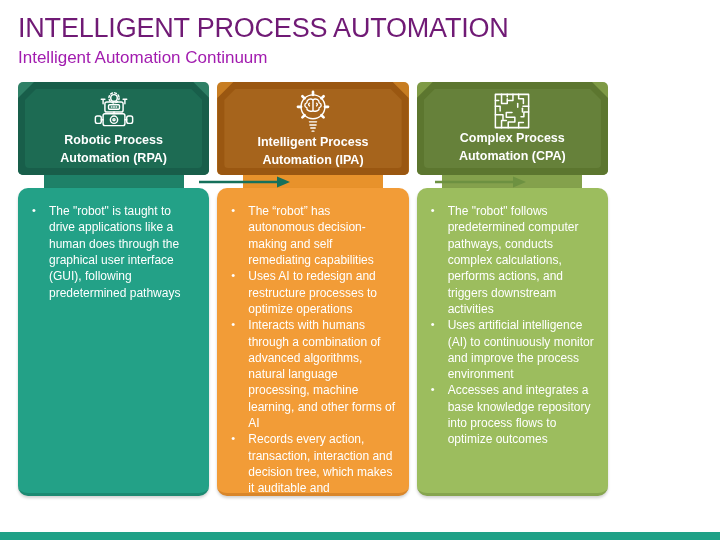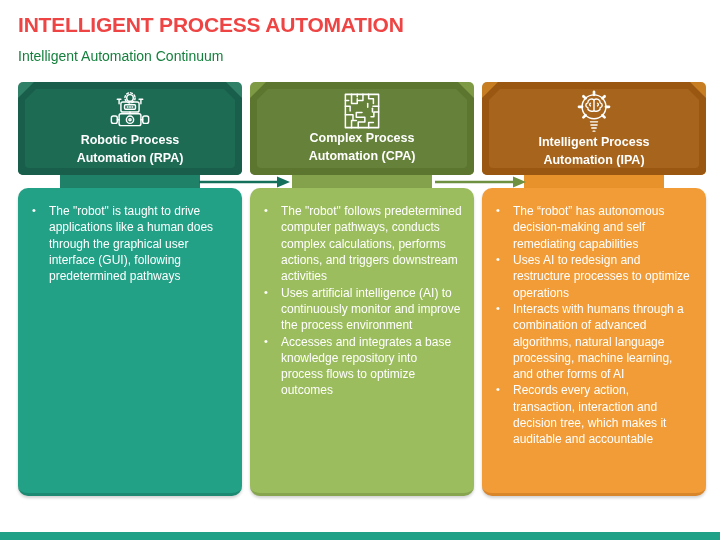--- a/index.html
+++ b/index.html
@@ -7,30 +7,30 @@
   body {
     font-family: "Liberation Sans", sans-serif;
     background: #ffffff;
     position: relative;
     overflow: hidden;
   }
   .slide { position: absolute; inset: 0; }
 
   .slide-title {
     position: absolute; left: 18px; top: 13px;
-    font-size: 21px; font-weight: 700; color: #ef4444;
+    font-size: 27px; font-weight: 400; color: #701a75;
     letter-spacing: -0.2px;
   }
   .slide-subtitle {
     position: absolute; left: 18px; top: 48px;
-    font-size: 14px; font-weight: 400; color: #15803d;
+    font-size: 17px; font-weight: 400; color: #a21caf;
   }
 
   .columns {
-    position: absolute; left: 18px; top: 82px; width: 688px;
+    position: absolute; left: 18px; top: 82px; width: 590px;
     display: flex; gap: 8px;
   }
   .column { width: 224px; display: flex; flex-direction: column; }
 
   
   .header { position: relative; height: 93px; }
   .h-highlight {
     position: absolute; inset: 0;
     background: var(--header-highlight);
     border-radius: 5px;
@@ -118,20 +118,57 @@
               <path d="M36 30.5h2"></path>
             </svg>
           </div>
           <h2 class="header-title">Robotic Process Automation (RPA)</h2>
         </div>
       </div>
       <div class="neck"></div>
       <div class="body-box">
         <ul class="bullet-list">
           <li>The "robot" is taught to drive applications like a human does through the graphical user interface (GUI), following predetermined pathways</li>
+        </ul>
+      </div>
+    </section>
+
+    <section class="column" style="--header-outer: #9A5711; --header-highlight: #C77D22; --header-inner: #A6641C; --neck: #E8922B; --body: #F29C37; --body-edge: #D9862A;">
+      <div class="header">
+        <div class="h-highlight"></div>
+        <div class="h-outer"></div>
+        <div class="h-inner">
+          <div class="hdr-icon">
+            <svg width="44" height="46" viewBox="0 0 48 52">
+              <g stroke-width="3">
+                <path d="M37.5 19H41"></path>
+                <path d="M33.5 28.5l2.5 2.5"></path>
+                <path d="M14.5 28.5L12 31"></path>
+                <path d="M10.5 19H7"></path>
+                <path d="M14.5 9.5L12 7"></path>
+                <path d="M24 5.5V2"></path>
+                <path d="M33.5 9.5L36 7"></path>
+              </g>
+              <circle cx="24" cy="19" r="13.5"></circle>
+              <path d="M24 11c-3-2-7 0-7 3.5c-3 .5-3 5 0 5.5c-.5 3 3 5 7 3.5c4 1.5 7.5-.5 7-3.5c3-.5 3-5 0-5.5c0-3.5-4-5.5-7-3.5z"></path>
+              <path d="M24 11.5v12"></path>
+              <path d="M20 15c-1.2.8-1.2 2.2 0 3M28 15c1.2.8 1.2 2.2 0 3"></path>
+              <path d="M20 36h8M20.5 39.5h7M21.5 43h5M23 46.5h2"></path>
+            </svg>
+          </div>
+          <h2 class="header-title">Intelligent Process Automation (IPA)</h2>
+        </div>
+      </div>
+      <div class="neck"></div>
+      <div class="body-box">
+        <ul class="bullet-list">
+          <li>The “robot” has autonomous decision-making and self remediating capabilities</li>
+          <li>Uses AI to redesign and restructure processes to optimize operations</li>
+          <li>Interacts with humans through a combination of advanced algorithms, natural language processing, machine learning, and other forms of AI</li>
+          <li>Records every action, transaction, interaction and decision tree, which makes it auditable and accountable</li>
         </ul>
       </div>
     </section>
 
     <section class="column" style="--header-outer: #5C762F; --header-highlight: #7E9A45; --header-inner: #66813A; --neck: #84A14C; --body: #9CBD5E; --body-edge: #86A54E;">
       <div class="header">
         <div class="h-highlight"></div>
         <div class="h-outer"></div>
         <div class="h-inner">
           <div class="hdr-icon">
@@ -159,57 +196,20 @@
       <div class="neck"></div>
       <div class="body-box">
         <ul class="bullet-list">
           <li>The "robot" follows predetermined computer pathways, conducts complex calculations, performs actions, and triggers downstream activities</li>
           <li>Uses artificial intelligence (AI) to continuously monitor and improve the process environment</li>
           <li>Accesses and integrates a base knowledge repository into process flows to optimize outcomes</li>
         </ul>
       </div>
     </section>
 
-    <section class="column" style="--header-outer: #9A5711; --header-highlight: #C77D22; --header-inner: #A6641C; --neck: #E8922B; --body: #F29C37; --body-edge: #D9862A;">
-      <div class="header">
-        <div class="h-highlight"></div>
-        <div class="h-outer"></div>
-        <div class="h-inner">
-          <div class="hdr-icon">
-            <svg width="44" height="46" viewBox="0 0 48 52">
-              <g stroke-width="3">
-                <path d="M37.5 19H41"></path>
-                <path d="M33.5 28.5l2.5 2.5"></path>
-                <path d="M14.5 28.5L12 31"></path>
-                <path d="M10.5 19H7"></path>
-                <path d="M14.5 9.5L12 7"></path>
-                <path d="M24 5.5V2"></path>
-                <path d="M33.5 9.5L36 7"></path>
-              </g>
-              <circle cx="24" cy="19" r="13.5"></circle>
-              <path d="M24 11c-3-2-7 0-7 3.5c-3 .5-3 5 0 5.5c-.5 3 3 5 7 3.5c4 1.5 7.5-.5 7-3.5c3-.5 3-5 0-5.5c0-3.5-4-5.5-7-3.5z"></path>
-              <path d="M24 11.5v12"></path>
-              <path d="M20 15c-1.2.8-1.2 2.2 0 3M28 15c1.2.8 1.2 2.2 0 3"></path>
-              <path d="M20 36h8M20.5 39.5h7M21.5 43h5M23 46.5h2"></path>
-            </svg>
-          </div>
-          <h2 class="header-title">Intelligent Process Automation (IPA)</h2>
-        </div>
-      </div>
-      <div class="neck"></div>
-      <div class="body-box">
-        <ul class="bullet-list">
-          <li>The “robot” has autonomous decision-making and self remediating capabilities</li>
-          <li>Uses AI to redesign and restructure processes to optimize operations</li>
-          <li>Interacts with humans through a combination of advanced algorithms, natural language processing, machine learning, and other forms of AI</li>
-          <li>Records every action, transaction, interaction and decision tree, which makes it auditable and accountable</li>
-        </ul>
-      </div>
-    </section>
-
   </div>
 
   <div class="flow-arrow" style="left: 199px; --arrow-color: #15705B;">
     <svg width="91" height="12" viewBox="0 0 91 12">
       <line x1="0" y1="6" x2="79" y2="6" stroke="currentColor" stroke-width="2.6"></line>
       <polygon points="78,0.5 91,6 78,11.5" fill="currentColor"></polygon>
     </svg>
   </div>
   <div class="flow-arrow" style="left: 435px; --arrow-color: #6D9141;">
     <svg width="91" height="12" viewBox="0 0 91 12">

